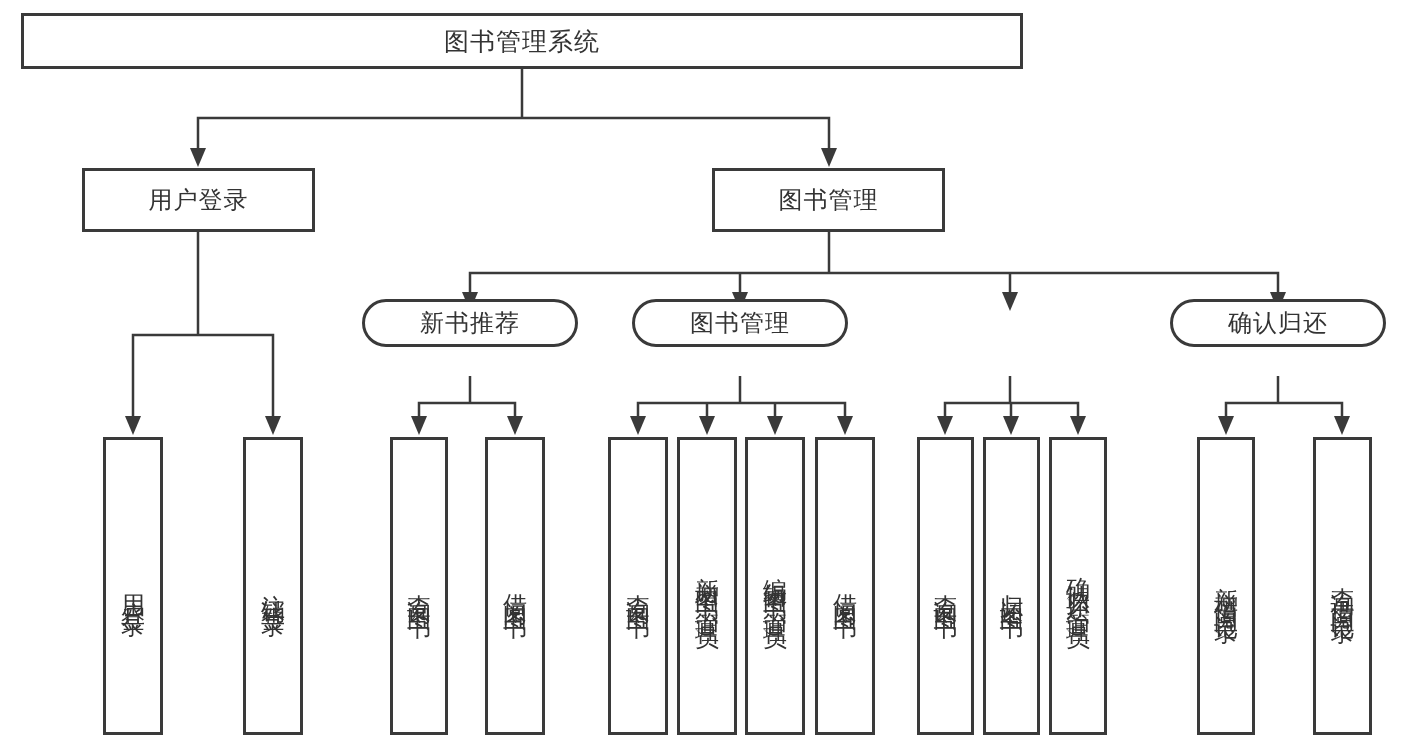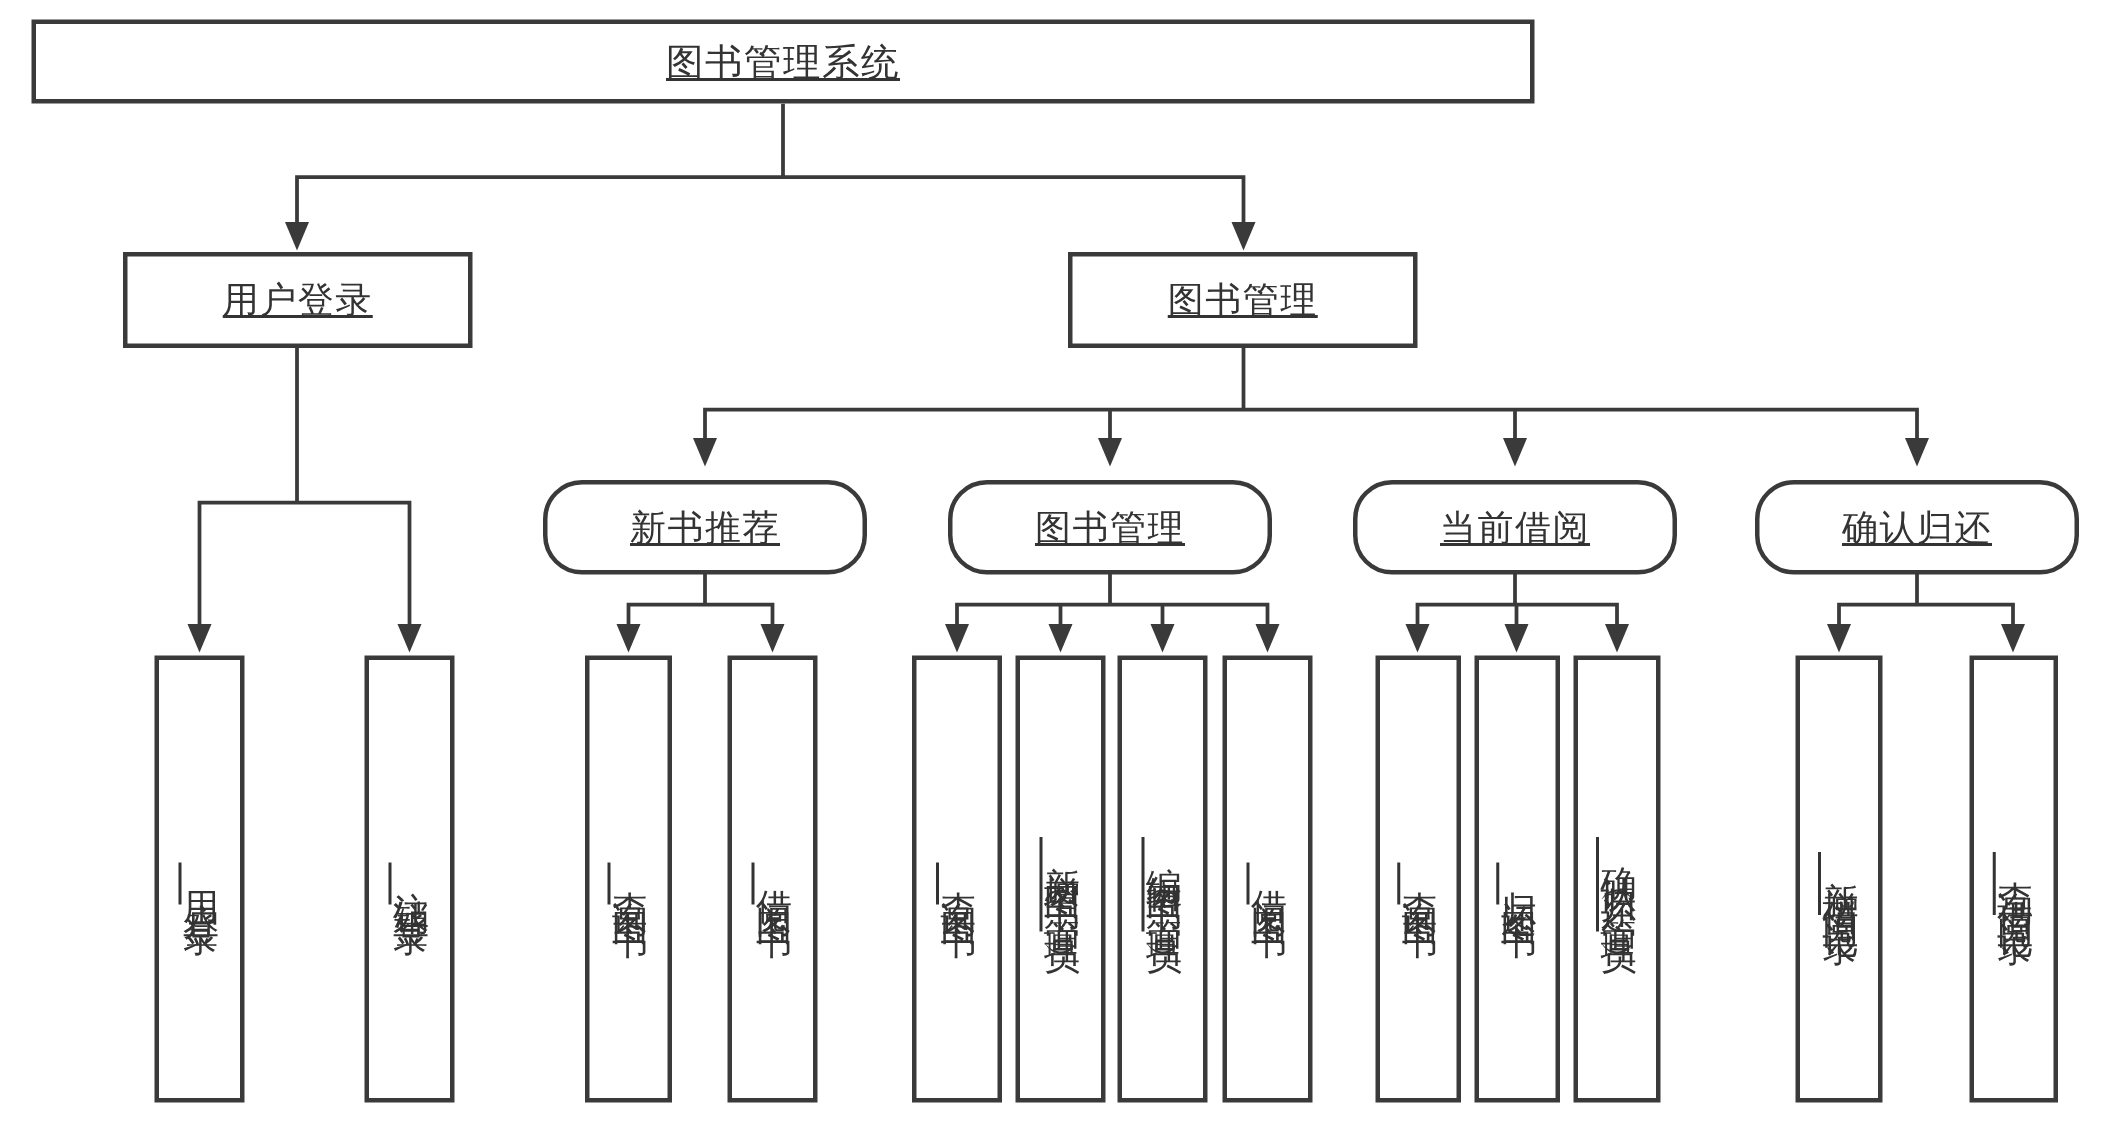--- a/index.html
+++ b/index.html
@@ -26,34 +26,33 @@
   .box {
     position: absolute;
     box-sizing: border-box;
     border: 3px solid #3a3a3a;
     background: #ffffff;
     color: #333333;
     display: flex;
     align-items: center;
     justify-content: center;
     text-align: center;
-    text-decoration: underline;
   }
   .root-box {
     left: 21px; top: 13px; width: 1002px; height: 56px;
     font-size: 25px;
     letter-spacing: 1px;
   }
   .lvl2 {
     top: 168px; height: 64px;
     font-size: 24px;
     letter-spacing: 1px;
   }
   .mid {
-    top: 320px; height: 63px; width: 216px;
+    top: 299px; height: 48px; width: 216px;
     font-size: 24px;
     letter-spacing: 1px;
     border-radius: 26px;
   }
   .leaf {
     top: 437px; height: 298px;
     font-size: 24px;
     writing-mode: vertical-rl;
     letter-spacing: 7px;
     line-height: 1;
@@ -108,21 +107,20 @@
     </g>
   </svg>
 
   <div class="box root-box">图书管理系统</div>
 
   <div class="box lvl2" style="left:82px;width:233px;">用户登录</div>
   <div class="box lvl2" style="left:712px;width:233px;">图书管理</div>
 
   <div class="box mid" style="left:362px;">新书推荐</div>
   <div class="box mid" style="left:632px;">图书管理</div>
-  <div class="box mid" style="left:902px;">当前借阅</div>
   <div class="box mid" style="left:1170px;">确认归还</div>
 
   <div class="box leaf" style="left:103px;width:60px;">用户登录</div>
   <div class="box leaf" style="left:243px;width:60px;">注销登录</div>
 
   <div class="box leaf" style="left:390px;width:58px;">查询图书</div>
   <div class="box leaf" style="left:485px;width:60px;">借阅图书</div>
 
   <div class="box leaf" style="left:608px;width:60px;">查询图书</div>
   <div class="box leaf" style="left:677px;width:60px;">新增图书（管理员）</div>

